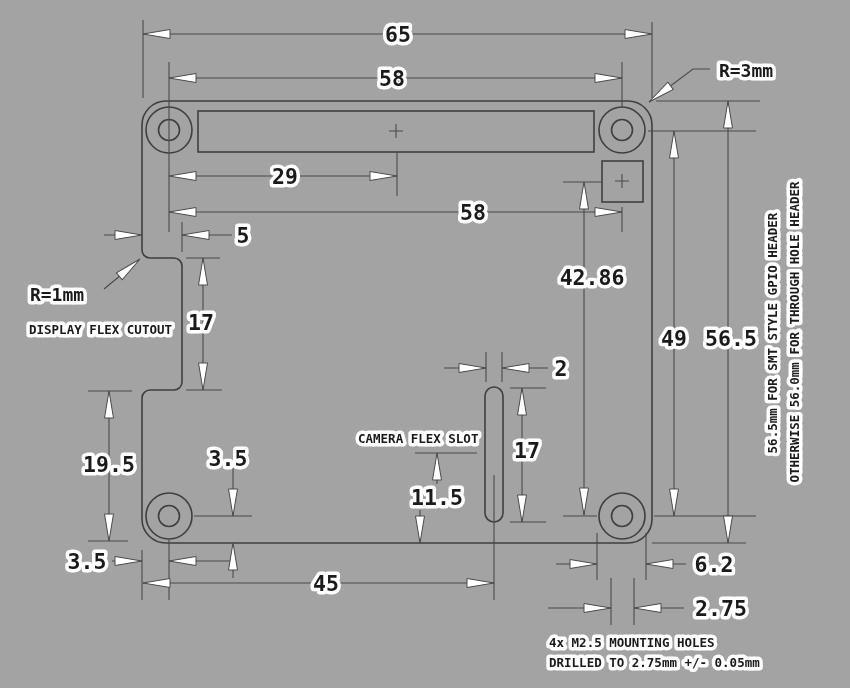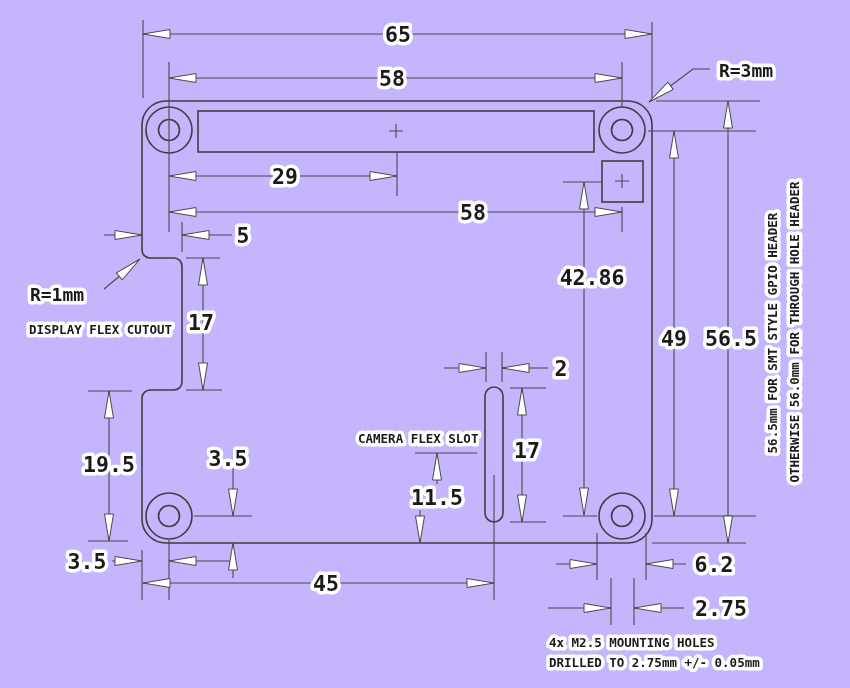--- a/index.html
+++ b/index.html
@@ -1,16 +1,16 @@
 <!DOCTYPE html>
 <html><head>
 <meta charset="utf-8">
 <style>
   html,body{margin:0;padding:0;background:#ffffff;}
-  .stage{width:850px;height:688px;background:#c4b5fd;position:relative;font-family:"DejaVu Sans Mono","Liberation Mono",monospace;}
+  .stage{width:850px;height:688px;background:#a3a3a3;position:relative;font-family:"DejaVu Sans Mono","Liberation Mono",monospace;}
   svg{display:block;}
   .part{fill:none;stroke:#3f3f3f;stroke-width:1.6;}
   .dim{fill:none;stroke:#4a4a4a;stroke-width:1.1;}
   .arr{fill:#ffffff;stroke:#4a4a4a;stroke-width:1;}
   .t{font-family:"DejaVu Sans Mono","Liberation Mono",monospace;font-weight:bold;fill:#1a1a1a;
      dominant-baseline:central;paint-order:stroke;stroke:#ffffff;stroke-width:7;stroke-linejoin:round;}
   .big{font-size:21.5px;}
   .mid{font-size:18px;}
   .sm{font-size:12.5px;}
   .anchor-mid{text-anchor:middle;}

